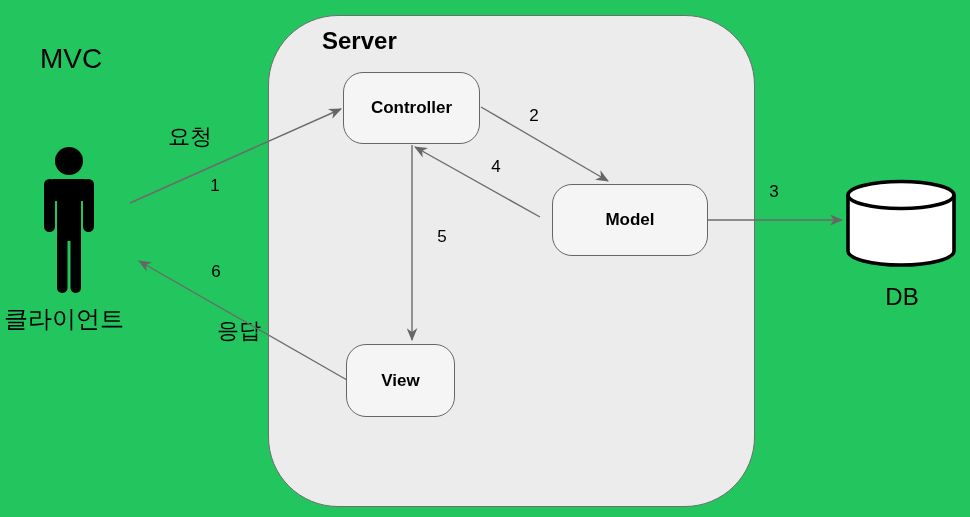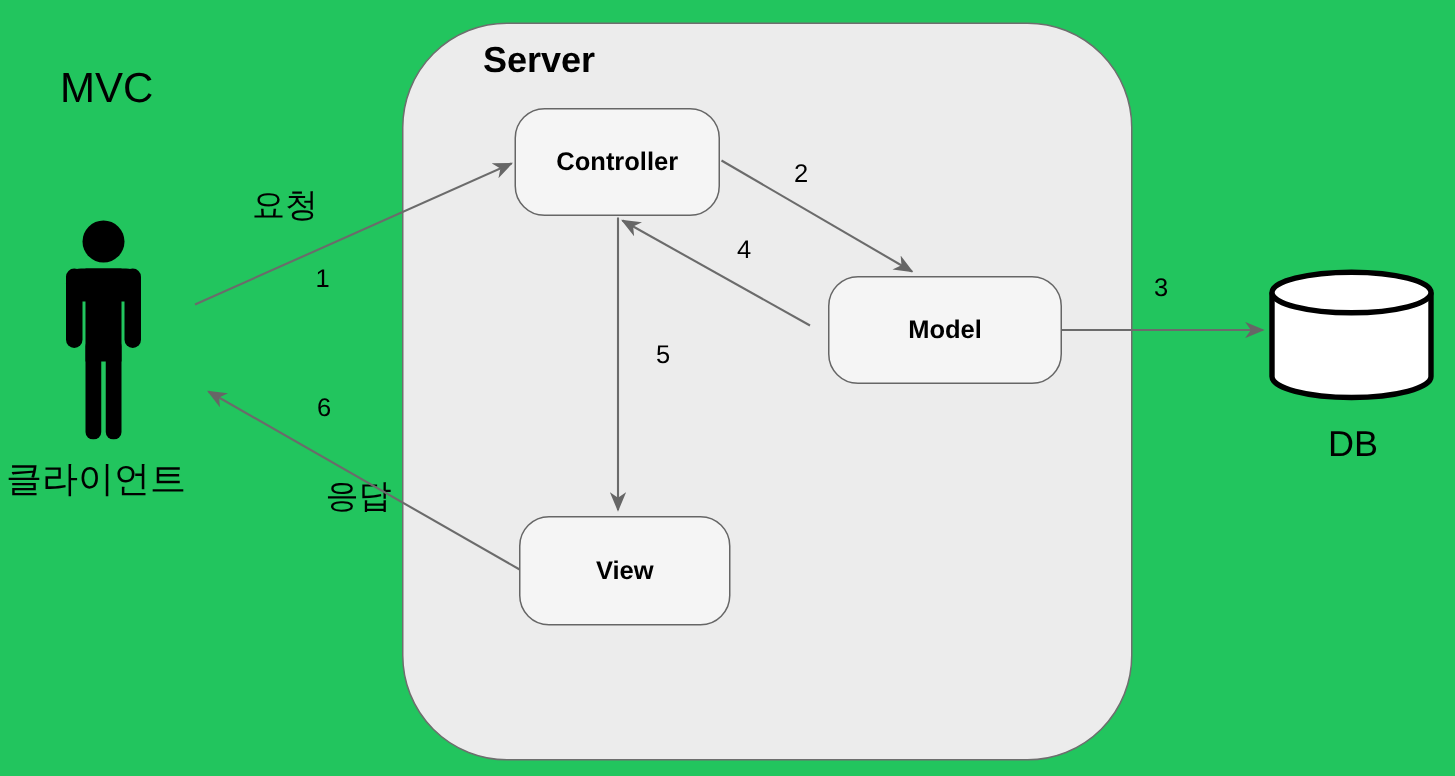--- a/index.html
+++ b/index.html
@@ -27,21 +27,21 @@
     background:#f5f5f5;
     border:1.6px solid #666666;
     border-radius:20px;
     box-sizing:border-box;
     display:flex;align-items:center;justify-content:center;
     font-size:17px;font-weight:bold;
     z-index:3;
   }
   .node-controller{left:343px;top:72px;width:137px;height:72px;}
   .node-model{left:552px;top:184px;width:156px;height:72px;}
-  .node-view{left:346px;top:344px;width:141px;height:73px;}
+  .node-view{left:346px;top:344px;width:109px;height:73px;}
   .title{left:40px;top:44px;font-size:28px;line-height:1.1;}
   .client-label{left:4px;top:303px;width:124px;text-align:left;font-size:24px;}
   .db-label{left:879px;top:273px;width:46px;text-align:center;font-size:24px;margin-top:10px;}
   .edge-label{font-size:22px;text-align:left;}
   .edge-num{font-size:17px;width:22px;text-align:center;}
   .lbl-request{left:168px;top:122px;width:56px;}
   .num-1{left:204px;top:176px;}
   .num-2{left:523px;top:106px;}
   .num-3{left:763px;top:182px;}
   .num-4{left:485px;top:157px;}

